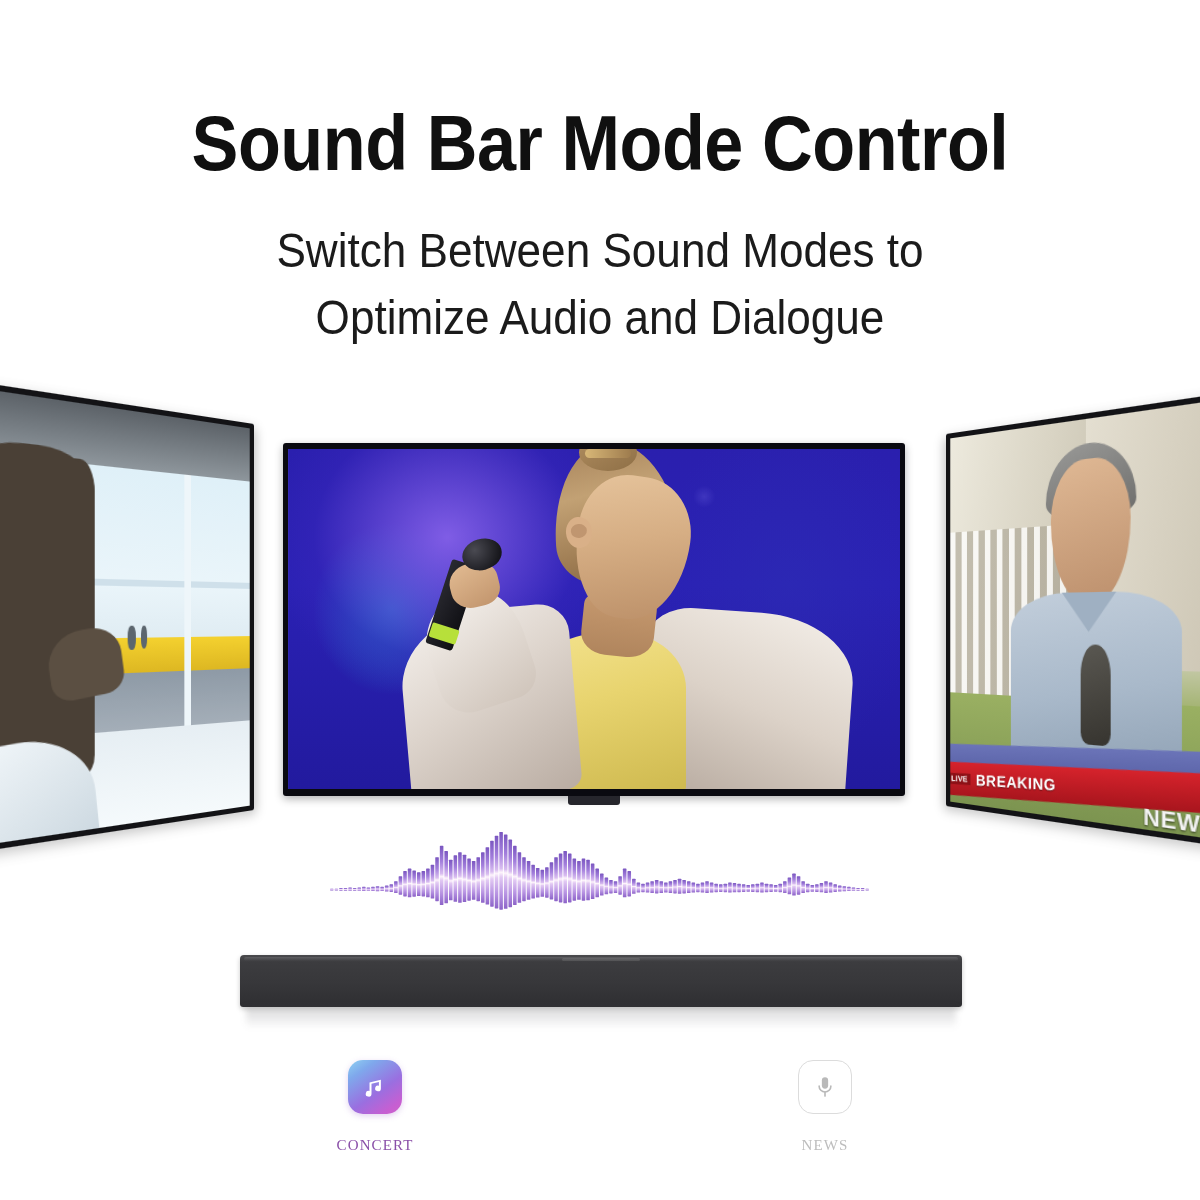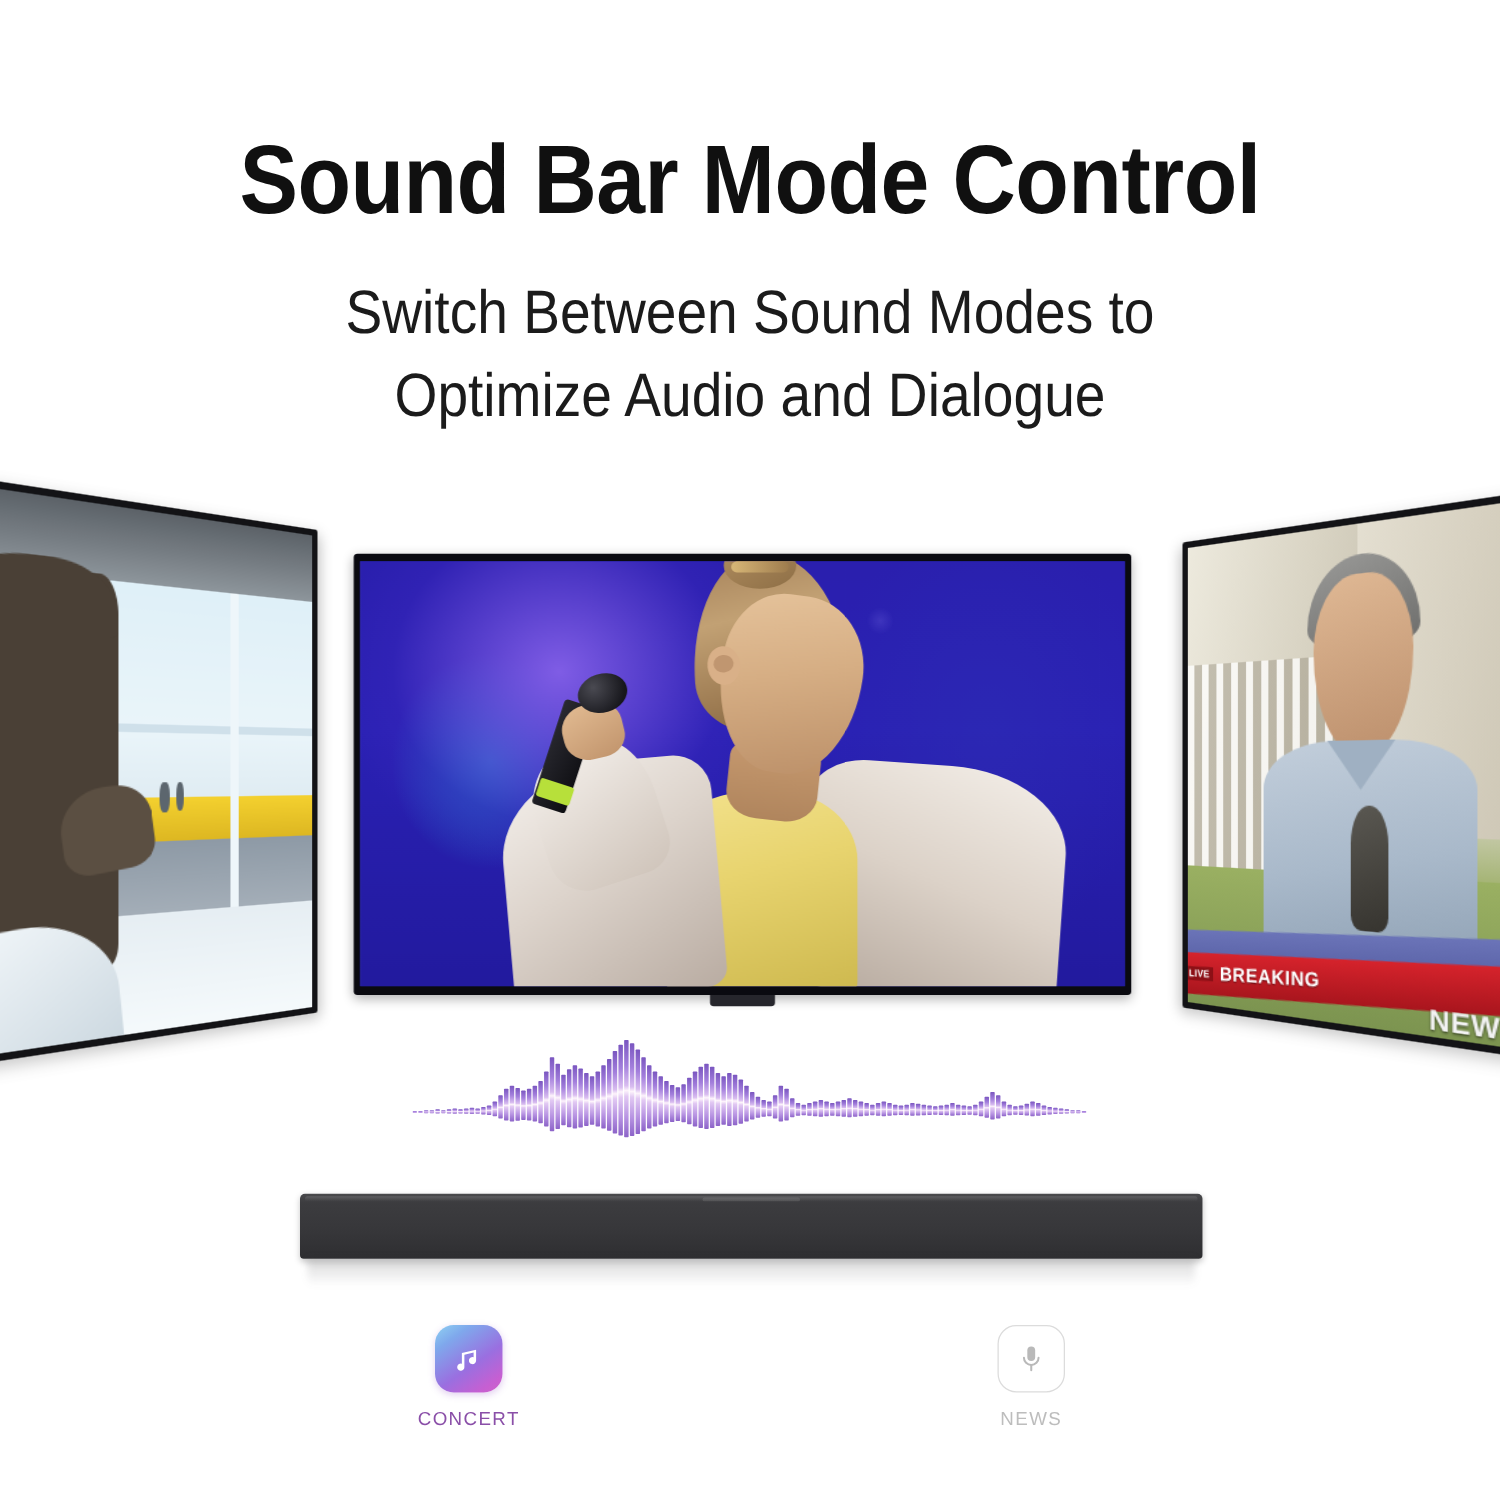--- a/index.html
+++ b/index.html
@@ -418,22 +418,22 @@
   .mode-icon.inactive {
     background: #ffffff;
     border: 1.6px solid #dcdcdc;
   }
   .mode-icon.active {
     background: linear-gradient(145deg, #8fd2f2 0%, #7fa8ec 22%, #9a6fe0 58%, #c65fd2 85%, #cf62c9 100%);
     border: none;
     box-shadow: 0 2px 6px rgba(150,90,200,.28);
   }
   .mode-label {
-    margin-top: 13px;
-    font-family: Liberation Sans, sans-serif;
+    margin-top: 23px;
+    font-family: Liberation Serif, serif;
     font-size: 15px;
     letter-spacing: 1.1px;
     font-weight: 400;
   }
   .mode-label.active { color: #8a4fa8; }
   .mode-label.inactive { color: #bdbdbd; }
 </style>
 </head>
 <body>
 

